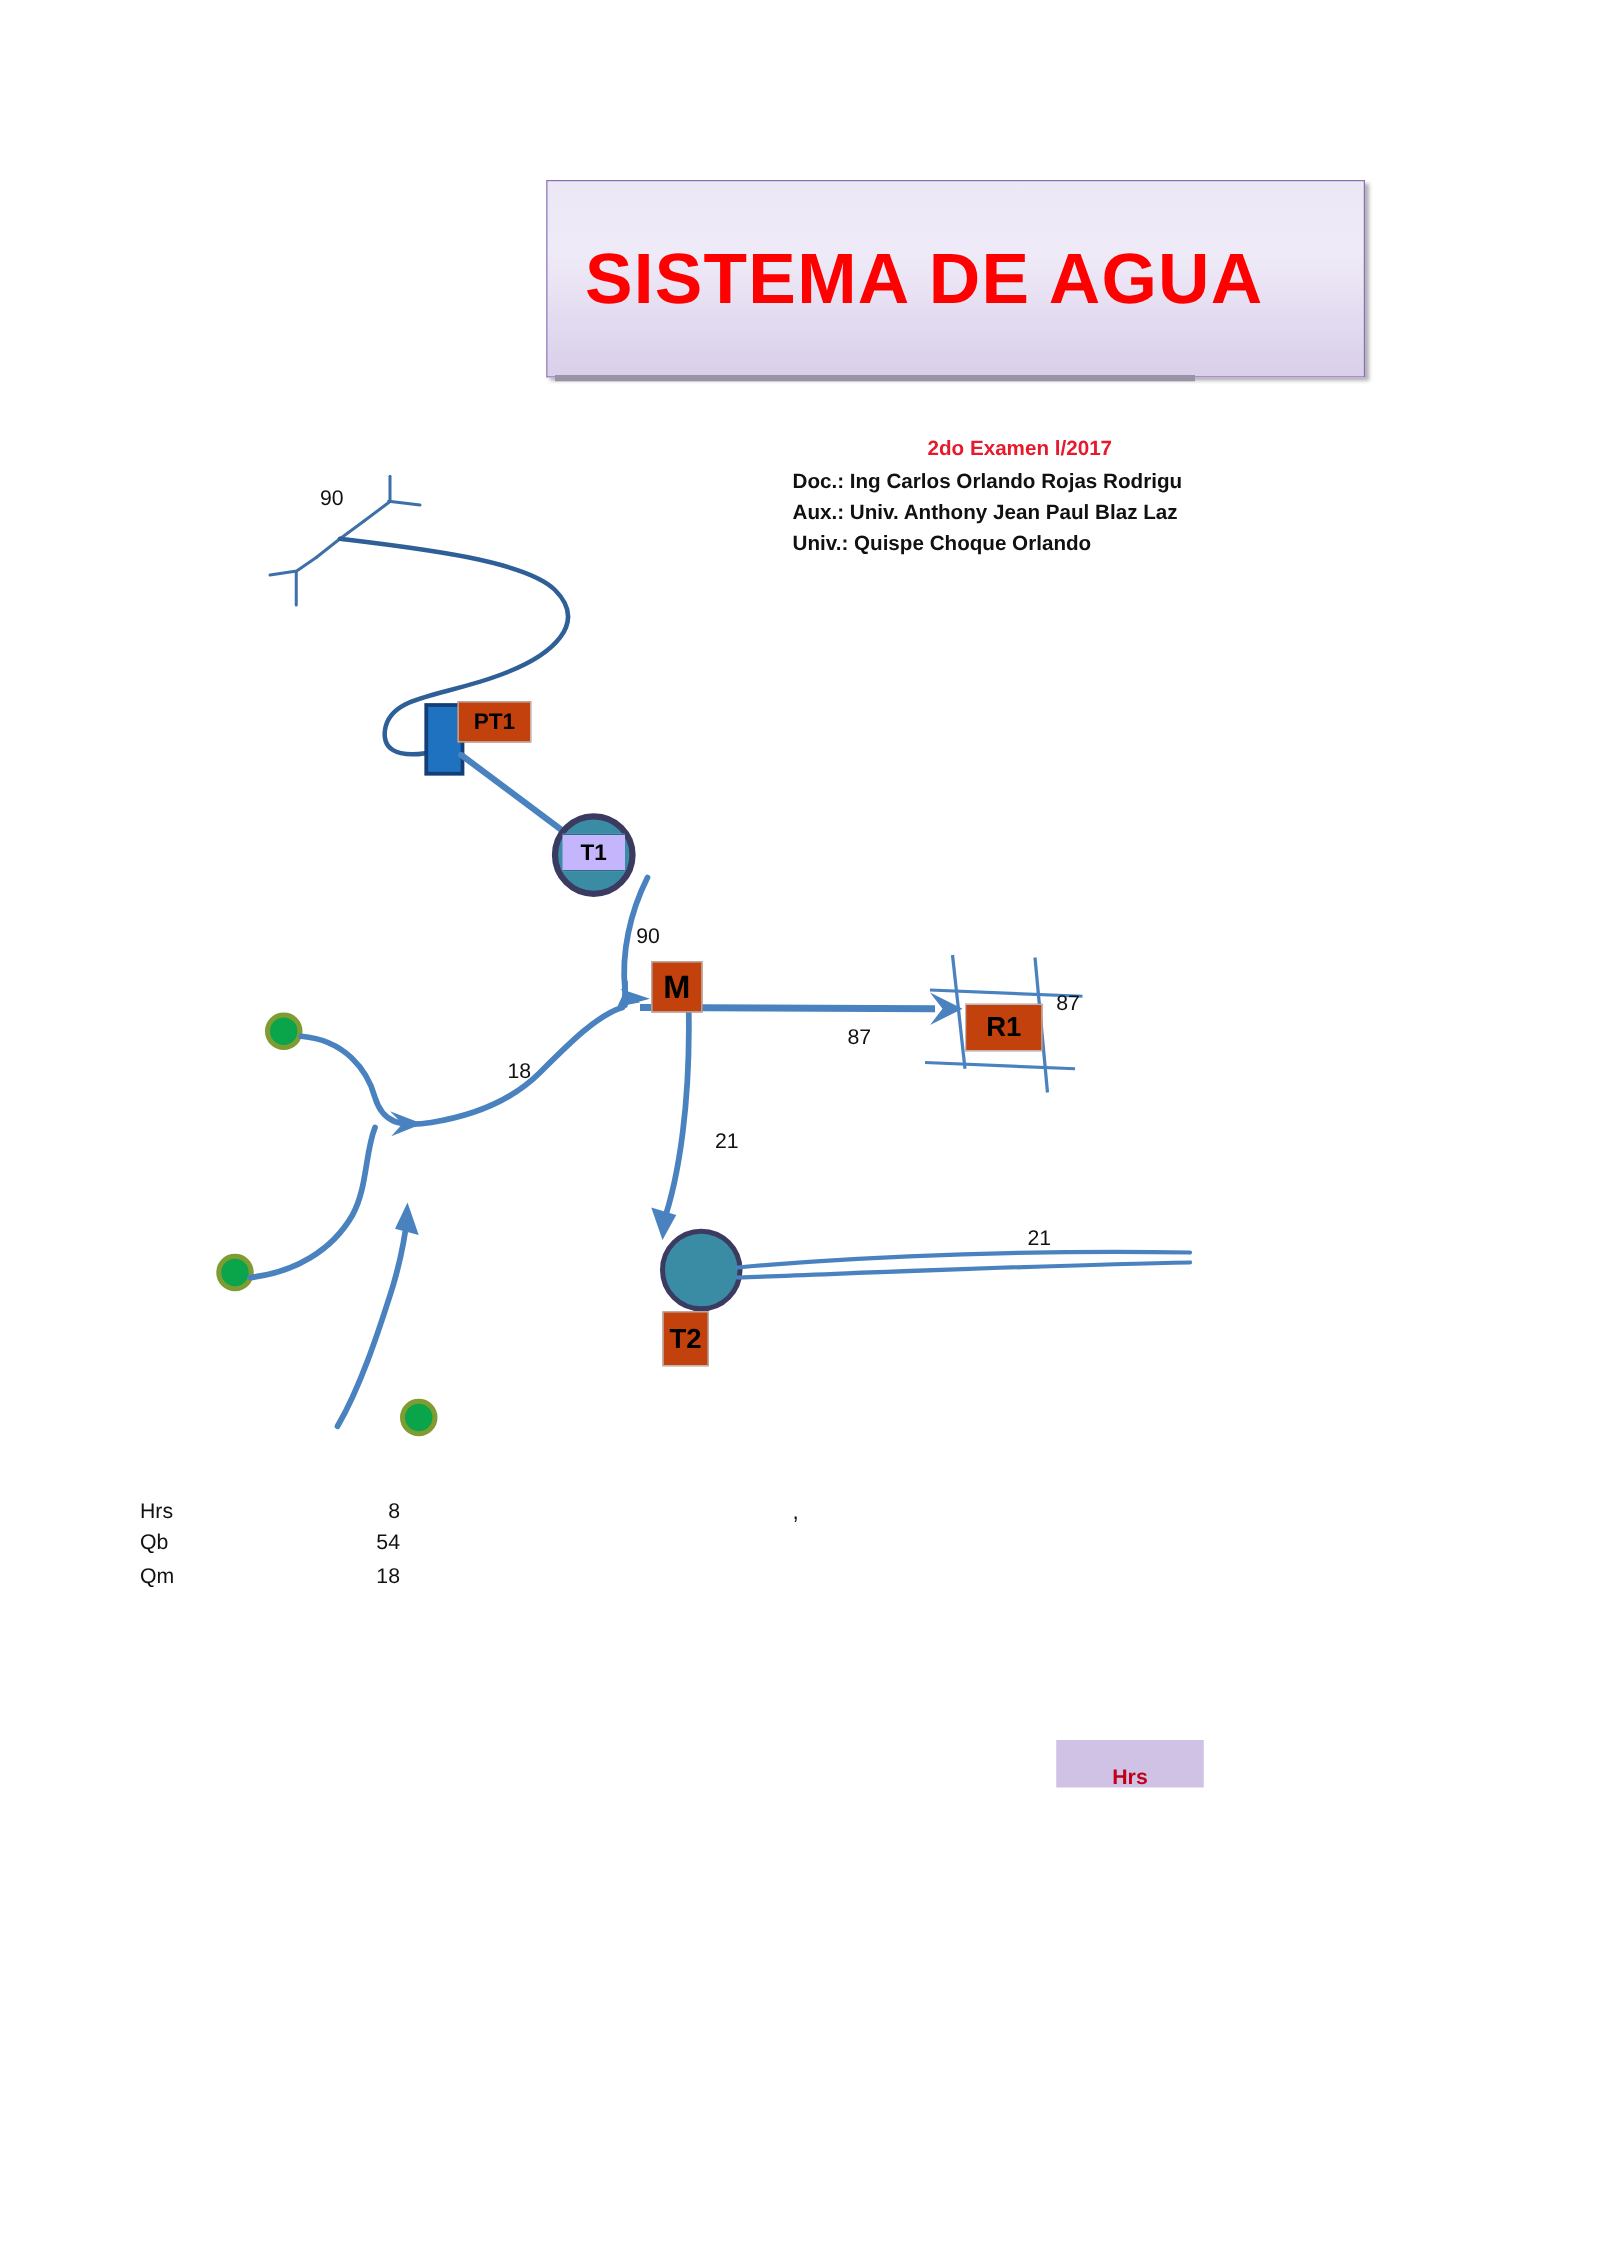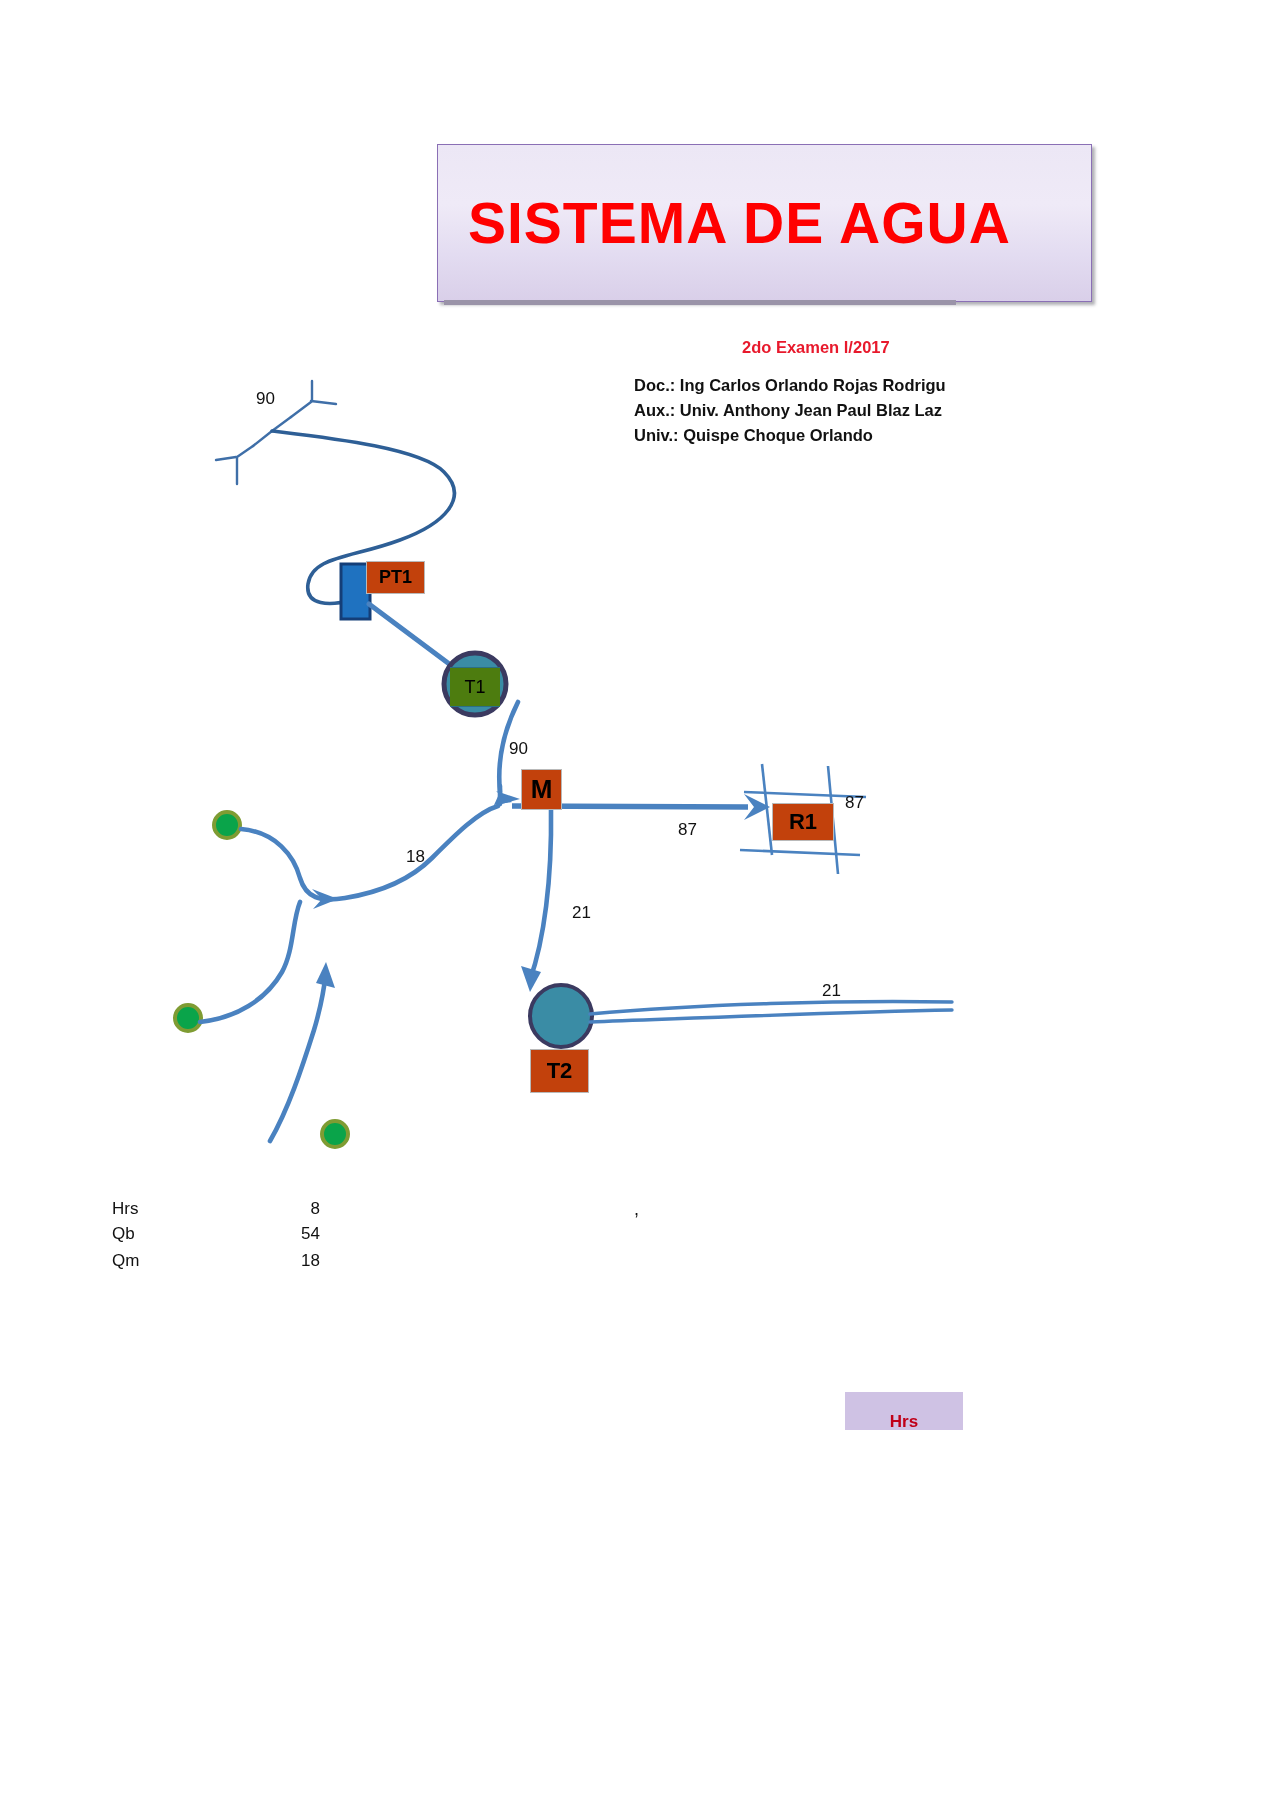--- a/index.html
+++ b/index.html
@@ -33,21 +33,21 @@
   #banner-shadow-bar{
     position:absolute;
     left:444px; top:300px;
     width:512px; height:5px;
     background:#9a93a8;
   }
 
   
   #exam-label{
     position:absolute;
-    left:742px; top:338px;
+    left:742px; top:350px;
     color:#e8192c;
     font-weight:bold;
     font-size:16.5px;
     white-space:nowrap;
   }
   #credits{
     position:absolute;
     left:634px; top:373px;
     width:346px;
     overflow:hidden;
@@ -75,30 +75,30 @@
     background:#c2410c;
     border:1px solid #b9b9b9;
     box-sizing:border-box;
     display:flex;align-items:center;justify-content:center;
     font-weight:bold;
     color:#000;
   }
   #label-pt1{ left:366px; top:561px; width:59px; height:33px; font-size:18px;}
   #label-m  { left:521px; top:769px; width:41px; height:41px; font-size:26px;}
   #label-r1 { left:772px; top:803px; width:62px; height:38px; font-size:22px;}
-  #label-t2 { left:530px; top:1049px; width:59px; height:44px; font-size:22px;}
+  #label-t2 { left:530px; top:1049px; width:37px; height:44px; font-size:22px;}
 
   
   #label-t1{
     position:absolute;
-    left:450px; top:667px; width:50px; height:40px;
-    background:#4d7c0f;
+    left:450px; top:667px; width:50px; height:30px;
+    background:#c4b5fd;
     border-top:1px solid #2b6f84;border-bottom:1px solid #2b6f84;
     display:flex;align-items:center;justify-content:center;
-    font-weight:normal;font-size:18px;color:#000;
+    font-weight:bold;font-size:18px;color:#000;
     box-sizing:border-box;
   }
 
   
   .flowlabel{
     position:absolute;
     font-size:17px;
     color:#111;
     white-space:nowrap;
   }

